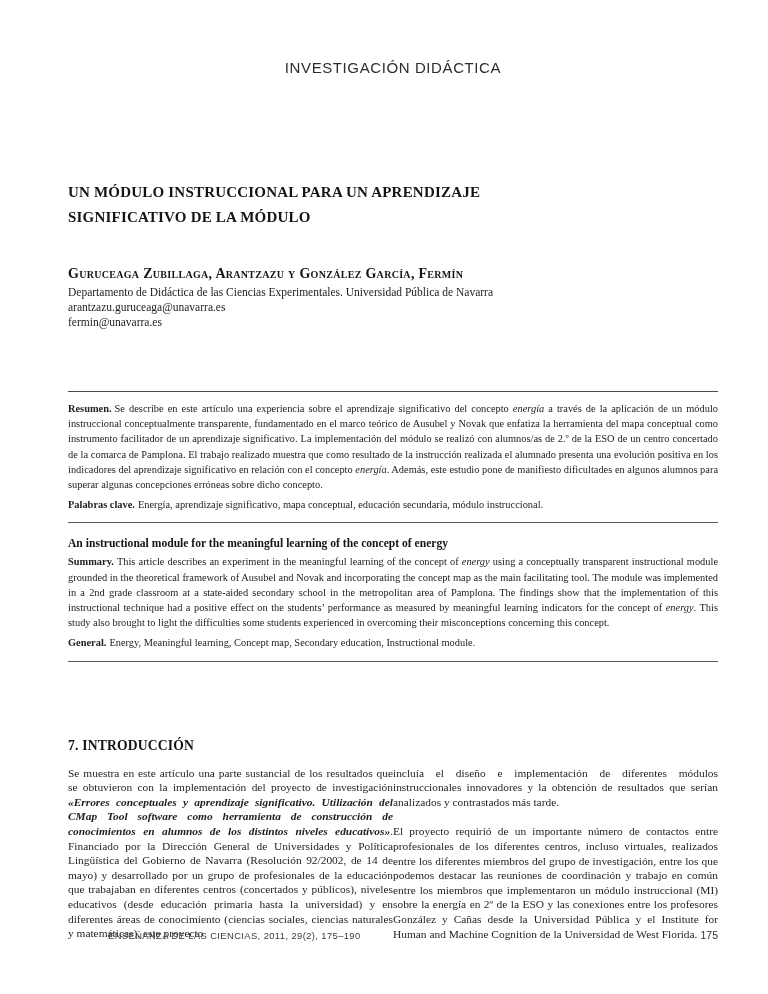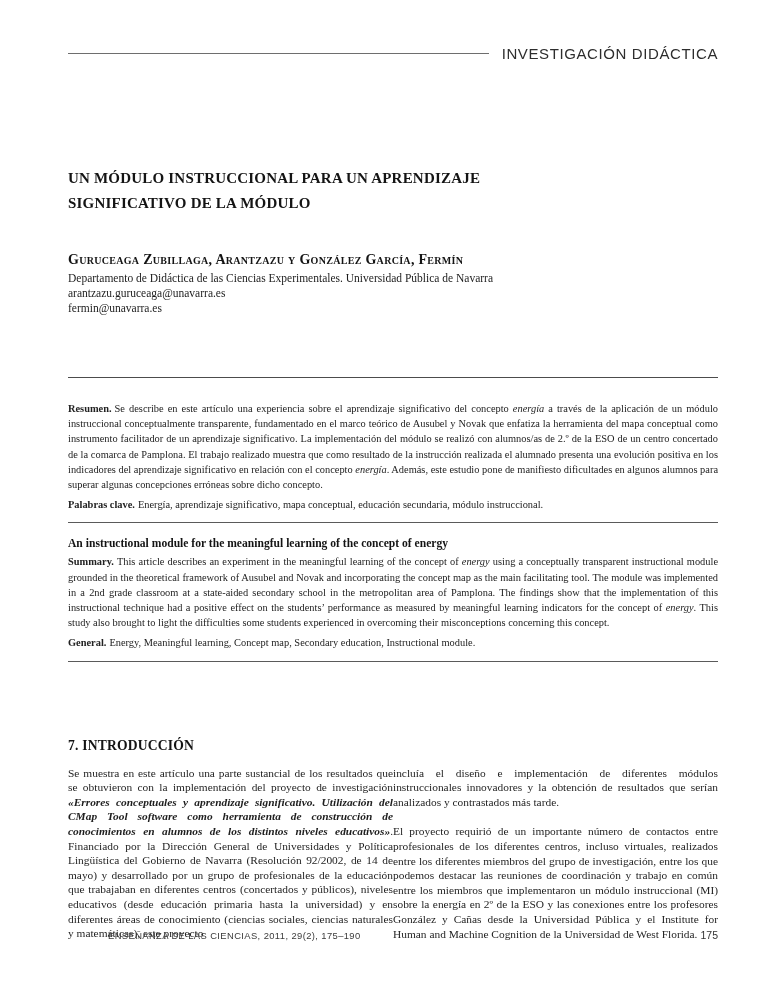--- a/index.html
+++ b/index.html
@@ -3,21 +3,21 @@
 <meta charset="utf-8">
 <style>
   html,body{margin:0;padding:0;}
   body{
     width:768px;height:994px;background:#ffffff;color:#1c1c1c;
     font-family:"Liberation Serif", serif;position:relative;overflow:hidden;
   }
   .page{position:absolute;inset:0;padding:45px 50px 0 68px;box-sizing:border-box;}
 
   
-  .masthead{display:flex;align-items:center;gap:13px;}
+  .masthead{display:flex;align-items:center;gap:13px;flex-direction:column;}
   .masthead-rule{flex:1;border-top:1.6px solid #6e6e6e;height:0;}
   .masthead-label{
     font-family:"Liberation Sans", sans-serif;font-size:15px;color:#2d2d2d;
     letter-spacing:.6px;white-space:nowrap;
   }
 
   
   .article-title{margin-top:104px;font-size:15px;font-weight:bold;line-height:25px;letter-spacing:.2px;color:#141414;}
   .authors{margin-top:36px;}
   .author-names{font-weight:bold;font-variant:small-caps;font-size:14px;letter-spacing:.3px;color:#141414;}
@@ -63,21 +63,21 @@
 
   <div class="authors">
     <div class="author-names">Guruceaga Zubillaga, Arantzazu y González García, Fermín</div>
     <div class="affiliation">Departamento de Didáctica de las Ciencias Experimentales. Universidad Pública de Navarra</div>
     <div class="email">arantzazu.guruceaga@unavarra.es</div>
     <div class="email">fermin@unavarra.es</div>
   </div>
 
   <hr class="hr" style="margin-top:61px;">
 
-  <div class="abstract" style="margin-top:23px;">
+  <div class="abstract" style="margin-top:9px;">
     <p style="margin:0;"><span class="lbl">Resumen.</span><span><span>Se describe en este artículo una experiencia sobre el aprendizaje significativo del concepto </span><span style="font-style: italic;">energía</span><span> a través de la aplicación de un módulo instruccional conceptualmente transparente, fundamentado en el marco teórico de Ausubel y Novak que enfatiza la herramienta del mapa conceptual como instrumento facilitador de un aprendizaje significativo. La implementación del módulo se realizó con alumnos/as de 2.º de la ESO de un centro concertado de la comarca de Pamplona. El trabajo realizado muestra que como resultado de la instrucción realizada el alumnado presenta una evolución positiva en los indicadores del aprendizaje significativo en relación con el concepto </span><span style="font-style: italic;">energía</span><span>. Además, este estudio pone de manifiesto dificultades en algunos alumnos para superar algunas concepciones erróneas sobre dicho concepto.</span></span></p>
     <p class="kw-line" style="margin:5px 0 0 0;"><span class="lbl">Palabras clave.</span><span>Energía, aprendizaje significativo, mapa conceptual, educación secundaria, módulo instruccional.</span></p>
   </div>
 
   <hr class="hr hr-thin" style="margin-top:10px;">
 
   <div class="en-title">An instructional module for the meaningful learning of the concept of energy</div>
 
   <div class="abstract" style="margin-top:4px;">
     <p style="margin:0;"><span class="lbl">Summary.</span><span><span>This article describes an experiment in the meaningful learning of the concept of </span><span style="font-style: italic;">energy</span><span> using a conceptually transparent instructional module grounded in the theoretical framework of Ausubel and Novak and incorporating the concept map as the main facilitating tool. The module was implemented in a 2nd grade classroom at a state-aided secondary school in the metropolitan area of Pamplona. The findings show that the implementation of this instructional technique had a positive effect on the students’ performance as measured by meaningful learning indicators for the concept of </span><span style="font-style: italic;">energy</span><span>. This study also brought to light the difficulties some students experienced in overcoming their misconceptions concerning this concept.</span></span></p>

